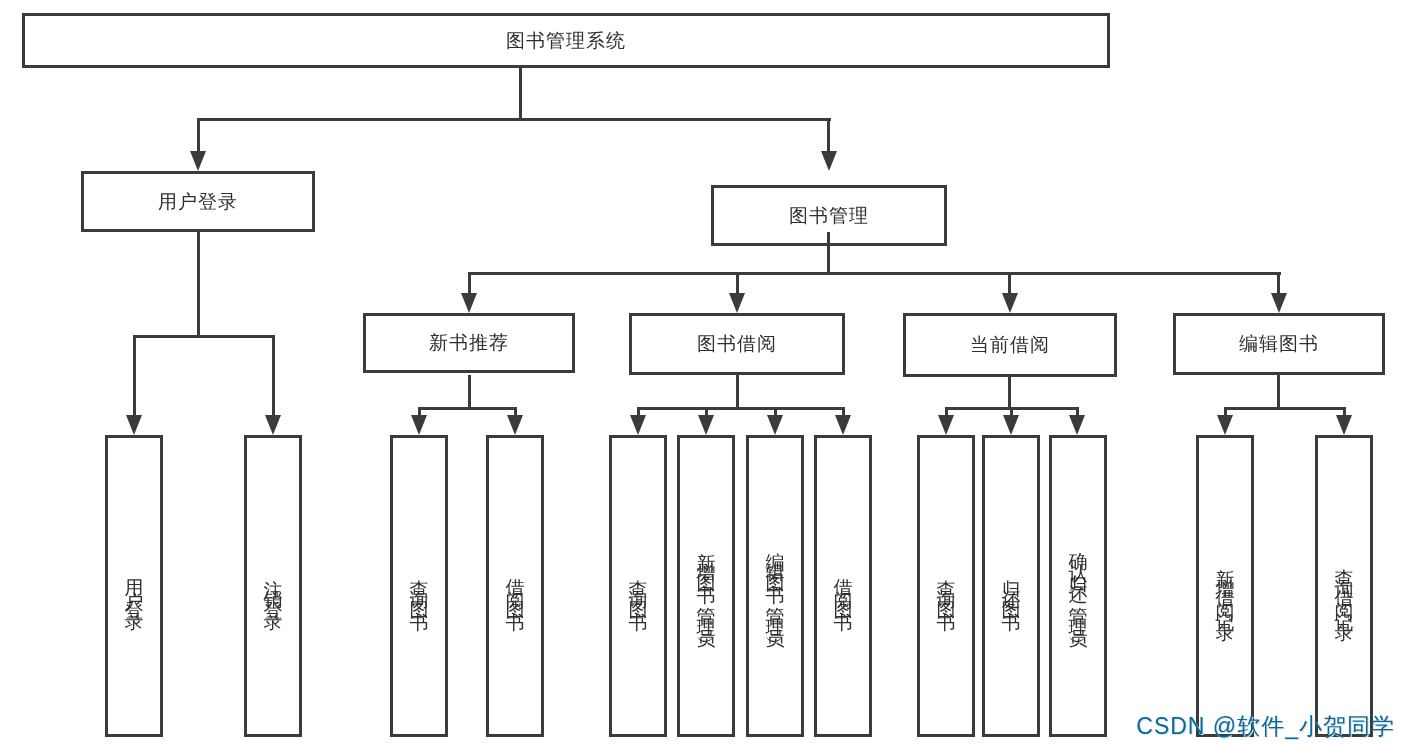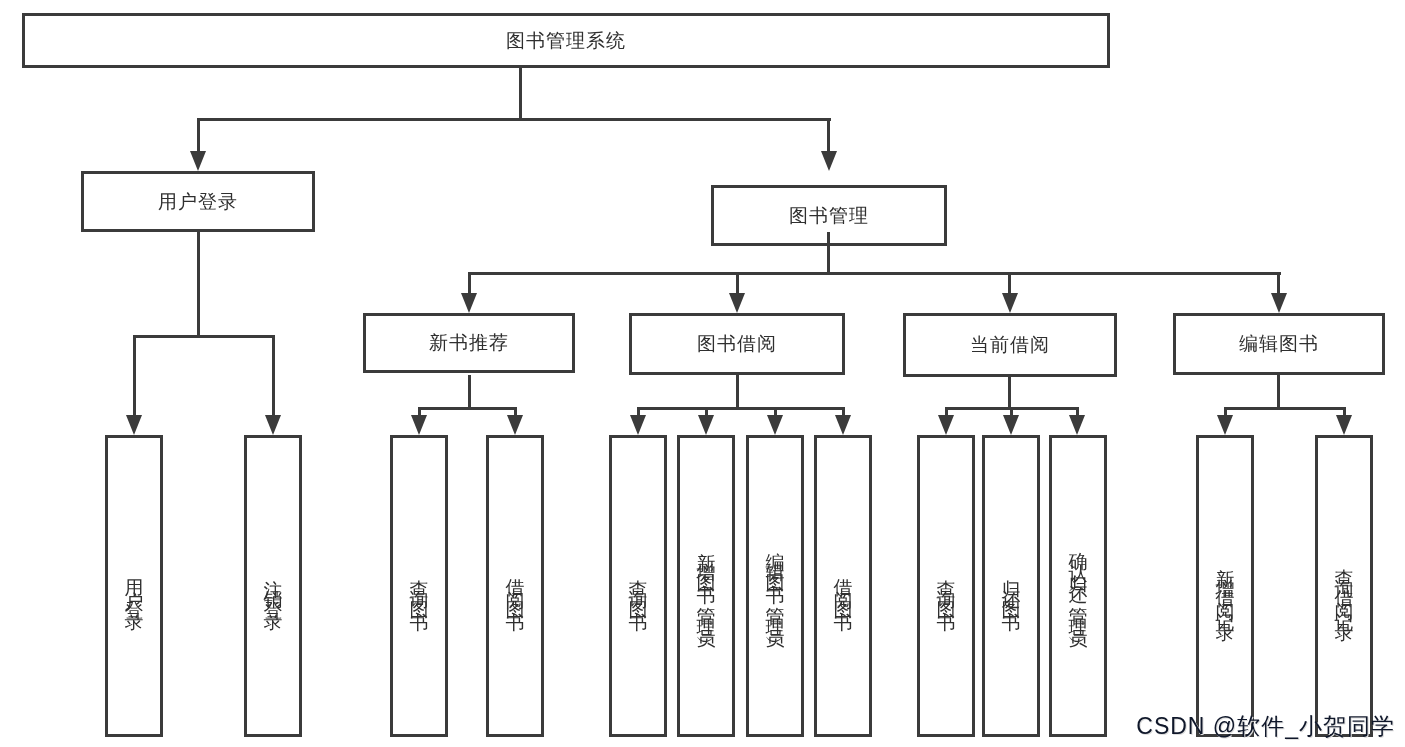--- a/index.html
+++ b/index.html
@@ -29,21 +29,21 @@
   }
   .vline{position:absolute;width:3px;background:var(--line);}
   .hline{position:absolute;height:3px;background:var(--line);}
   .arrow{
     position:absolute;width:0;height:0;
     border-left:8px solid transparent;border-right:8px solid transparent;
     border-top:20px solid var(--line);
   }
   .watermark{
     position:absolute;right:10px;bottom:5px;z-index:6;
-    font-size:23px;color:#0f172a;letter-spacing:1px;
+    font-size:23px;color:#0369a1;letter-spacing:1px;
     text-shadow:1px 1px 0 #dedede;
   }
 </style>
 </head>
 <body>
 
 <div id="stage">
 
   <div class="hbox" style="left:22px;top:13px;width:1088px;height:55px">
     <span>图书管理系统</span>

